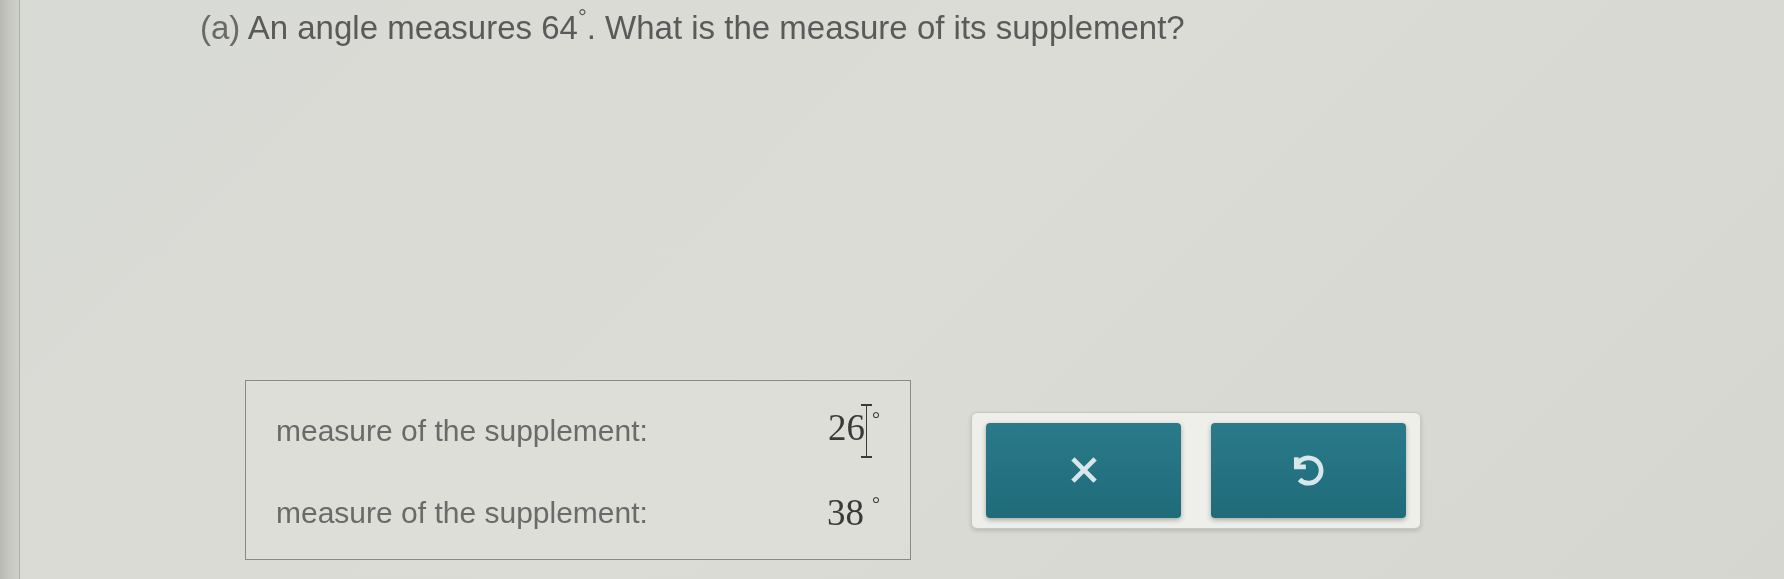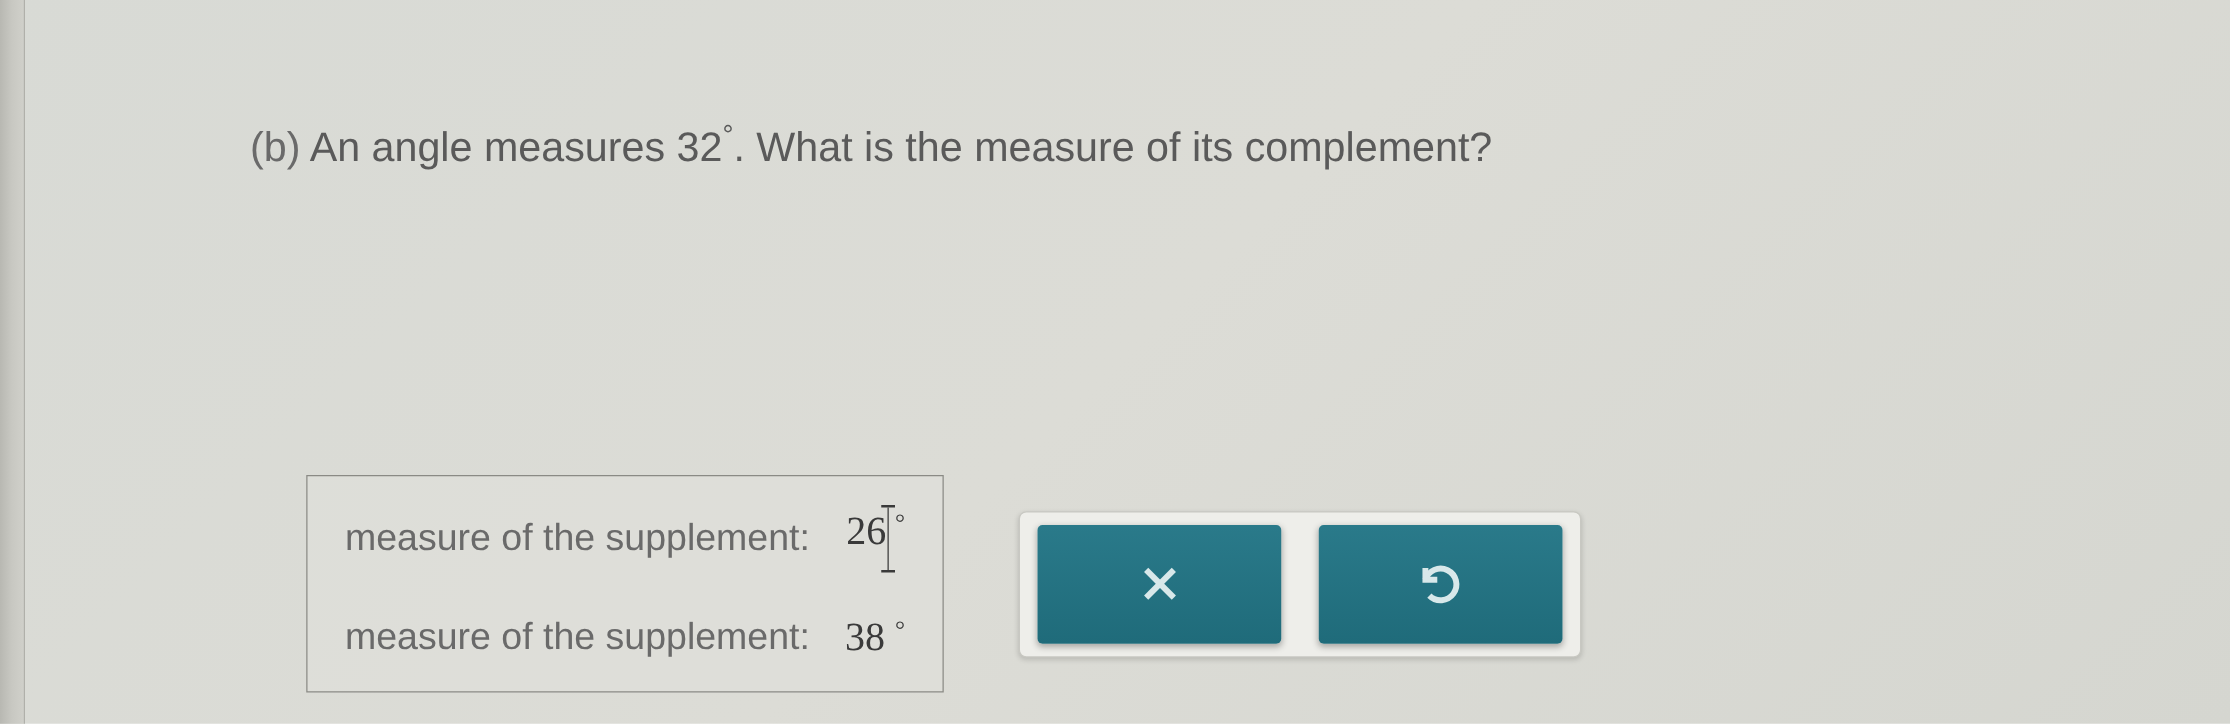--- a/index.html
+++ b/index.html
@@ -58,21 +58,21 @@
       left: 195px;
       top: 380px;
       display: flex;
       align-items: center;
       gap: 60px;
     }
     .answer-box {
       border: 1px solid #8a8a85;
       background: rgba(230, 230, 225, 0.3);
       padding: 25px 30px;
-      width: 510px;
+      width: 666px;
     }
     .answer-row {
       display: flex;
       align-items: center;
       justify-content: space-between;
       margin-bottom: 35px;
     }
     .answer-row:last-child {
       margin-bottom: 0;
     }
@@ -81,21 +81,21 @@
       color: #6a6a6a;
     }
     .answer-value-wrap {
       display: flex;
       align-items: flex-start;
       font-size: 34px;
       color: #3a3a3a;
       font-family: 'Times New Roman', serif;
     }
     .input-value {
-      font-size: 32px;
+      font-size: 37px;
       color: #3a3a3a;
       font-family: 'Times New Roman', serif;
     }
     .cursor {
       display: inline-block;
       width: 1px;
       height: 50px;
       background: #3a3a3a;
       position: relative;
       margin-left: 1px;
@@ -154,26 +154,26 @@
       fill: none;
     }
   </style>
 </head>
 <body>
 
 <div class="left-border"></div>
 
 <div class="content-area">
 
-
-  <div class="question question-b">
-    <span class="question-label">(b)</span>
+  <div class="question question-a">
+    <span class="question-label">(a)</span>
     <span>An angle measures</span>
-    <span>32</span><span class="degree-sup">°</span><span>. What is the measure of its complement?</span>
+    <span>64</span><span class="degree-sup">°</span><span>. What is the measure of its supplement?</span>
   </div>
+
 
   <div class="answer-section">
     <div class="answer-box">
       <div class="answer-row">
         <span class="answer-label">measure of the supplement:</span>
         <span class="answer-value-wrap">
           <span class="input-value">26</span>
           <span class="cursor"></span>
           <span class="deg-symbol">°</span>
         </span>

